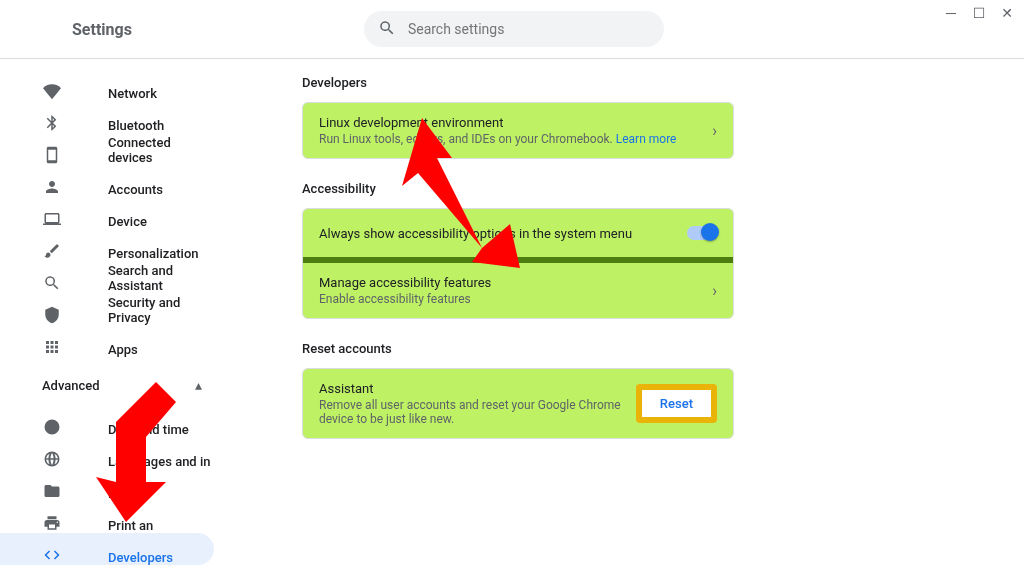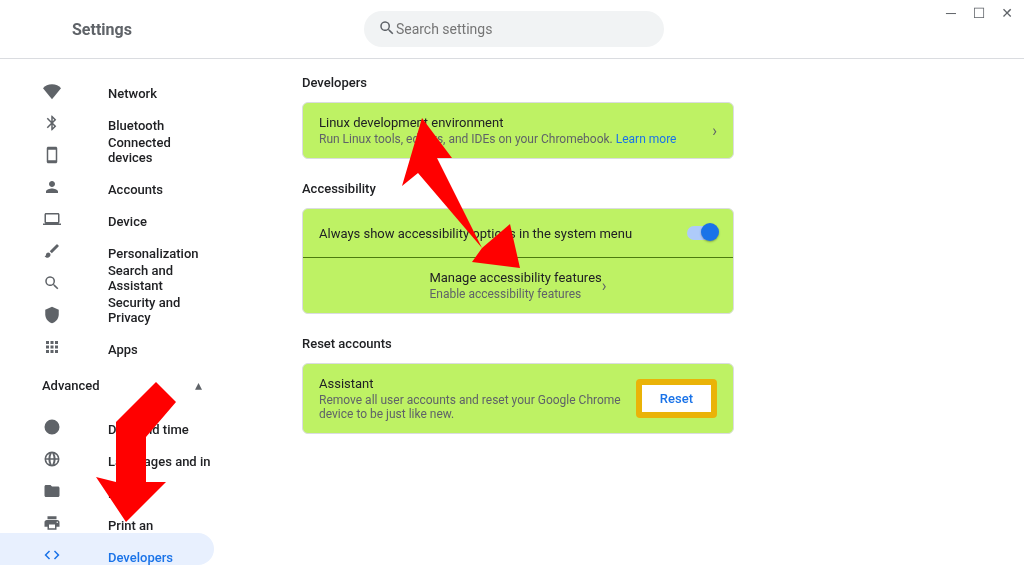--- a/index.html
+++ b/index.html
@@ -1,40 +1,40 @@
 <!DOCTYPE html>
 <html><head>
 <meta charset="utf-8">
 <style>
 * { box-sizing: border-box; margin: 0; padding: 0; font-family: 'Roboto', 'Segoe UI', Arial, sans-serif; }
 body { background: #fff; color: #202124; font-size: 13px; width: 1024px; height: 576px; overflow: hidden; position: relative; }
 .window-controls { position: absolute; top: 6px; right: 10px; display: flex; gap: 14px; align-items: center; }
 .window-controls span { width: 14px; height: 14px; display: flex; align-items: center; justify-content: center; color: #5f6368; font-size: 14px; cursor: pointer; }
 .topbar { display: flex; align-items: center; padding: 12px 0 12px 72px; height: 58px; }
 .page-title { font-size: 16px; color: #5f6368; font-weight: 700; }
-.search-box { margin-left: 232px; background: #f1f3f4; border-radius: 18px; height: 36px; width: 300px; display: flex; align-items: center; padding: 0 14px; }
+.search-box { margin-left: 232px; background: #f1f3f4; border-radius: 18px; height: 36px; width: 300px; display: flex; align-items: center; padding: 0 14px; gap: 12px; }
 .search-box input { border: none; background: transparent; outline: none; font-size: 14px; flex: 1; color: #5f6368; }
 .divider { height: 1px; background: #dadce0; width: 100%; }
 .container { display: flex; height: calc(100% - 60px); }
 .sidebar { width: 232px; padding: 10px 0 0 0; overflow-y: auto; }
 .nav-item { display: flex; align-items: flex-end; height: 32px; padding: 0 0 0 108px; position: relative; cursor: pointer; border-radius: 0 16px 16px 0; margin-right: 18px; }
 .nav-item.active { background: #e8f0fe; color: #1a73e8; }
 .nav-item.active .nav-label { color: #1a73e8; }
 .nav-item.active .nav-ico svg { fill: #1a73e8; }
 .nav-ico { position: absolute; left: 42px; width: 20px; height: 20px; display: flex; align-items: center; justify-content: center; }
 .nav-ico svg { width: 18px; height: 18px; fill: #5f6368; }
 .nav-label { font-size: 13px; color: #202124; font-weight: 500; }
 .adv-header { display: flex; align-items: center; justify-content: space-between; height: 40px; padding: 0 30px 0 42px; font-size: 13px; color: #202124; font-weight: 500; cursor: pointer; margin-top: 8px; }
 .adv-caret { font-size: 14px; color: #5f6368; }
 .main { flex: 1; padding: 16px 0 0 70px; overflow-y: auto; }
 .section { width: 432px; margin-bottom: 22px; }
 .section-title { font-size: 13px; color: #202124; font-weight: 500; margin-bottom: 12px; }
 .card { border: 1px solid #dadce0; border-radius: 6px; background: #bef264; }
 .row { display: flex; align-items: center; justify-content: space-between; padding: 12px 16px; min-height: 48px; cursor: pointer; }
-.row + .row { border-top: 1px solid #4d7c0f; justify-content: center; }
+.row + .row { border-top: 6px solid #4d7c0f; }
 .row-text .row-title { font-size: 13px; color: #202124; }
 .row-text .row-sub { font-size: 12px; color: #5f6368; margin-top: 2px; }
 .row-sub a { color: #1a73e8; text-decoration: none; }
 .chevron { color: #5f6368; font-size: 16px; }
 .toggle { width: 30px; height: 14px; background: #aecbfa; border-radius: 7px; position: relative; }
 .toggle::after { content: ''; position: absolute; right: -2px; top: -3px; width: 18px; height: 18px; background: #1a73e8; border-radius: 50%; box-shadow: 0 1px 2px rgba(0,0,0,0.3); }
 .reset-btn { color: #1a73e8; background: #fff; border: 6px solid #eab308; border-radius: 4px; padding: 6px 18px; font-size: 13px; font-weight: 500; cursor: pointer; }
 .arrow { position: absolute; z-index: 10; pointer-events: none; }
 .arrow svg { fill: #ff0000; }
 .arrow1 { left: 382px; top: 118px; }

